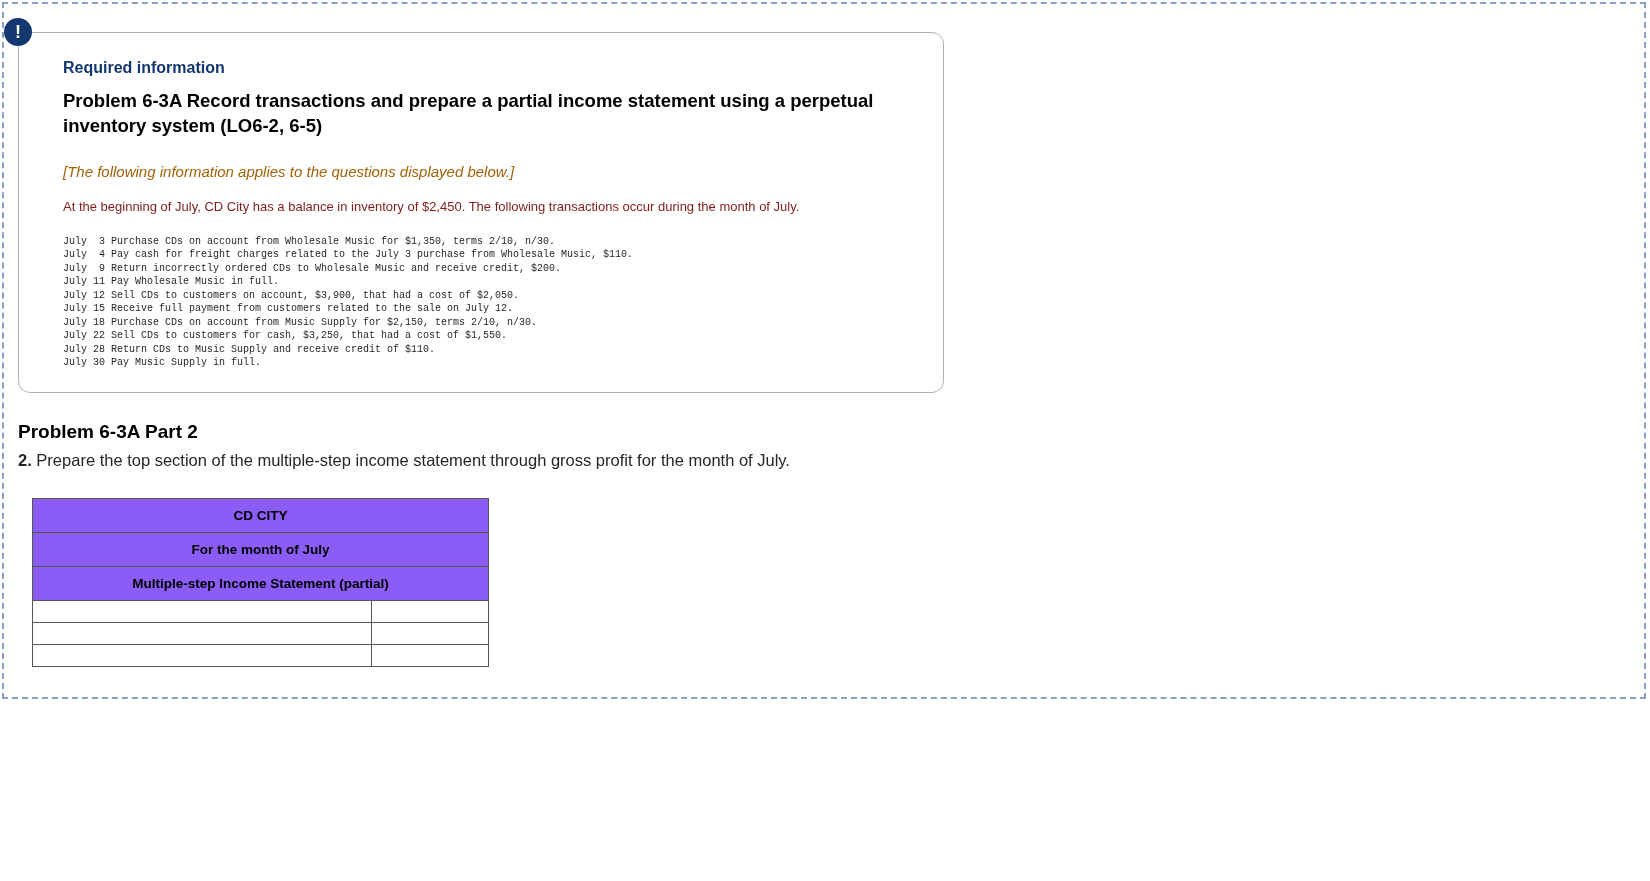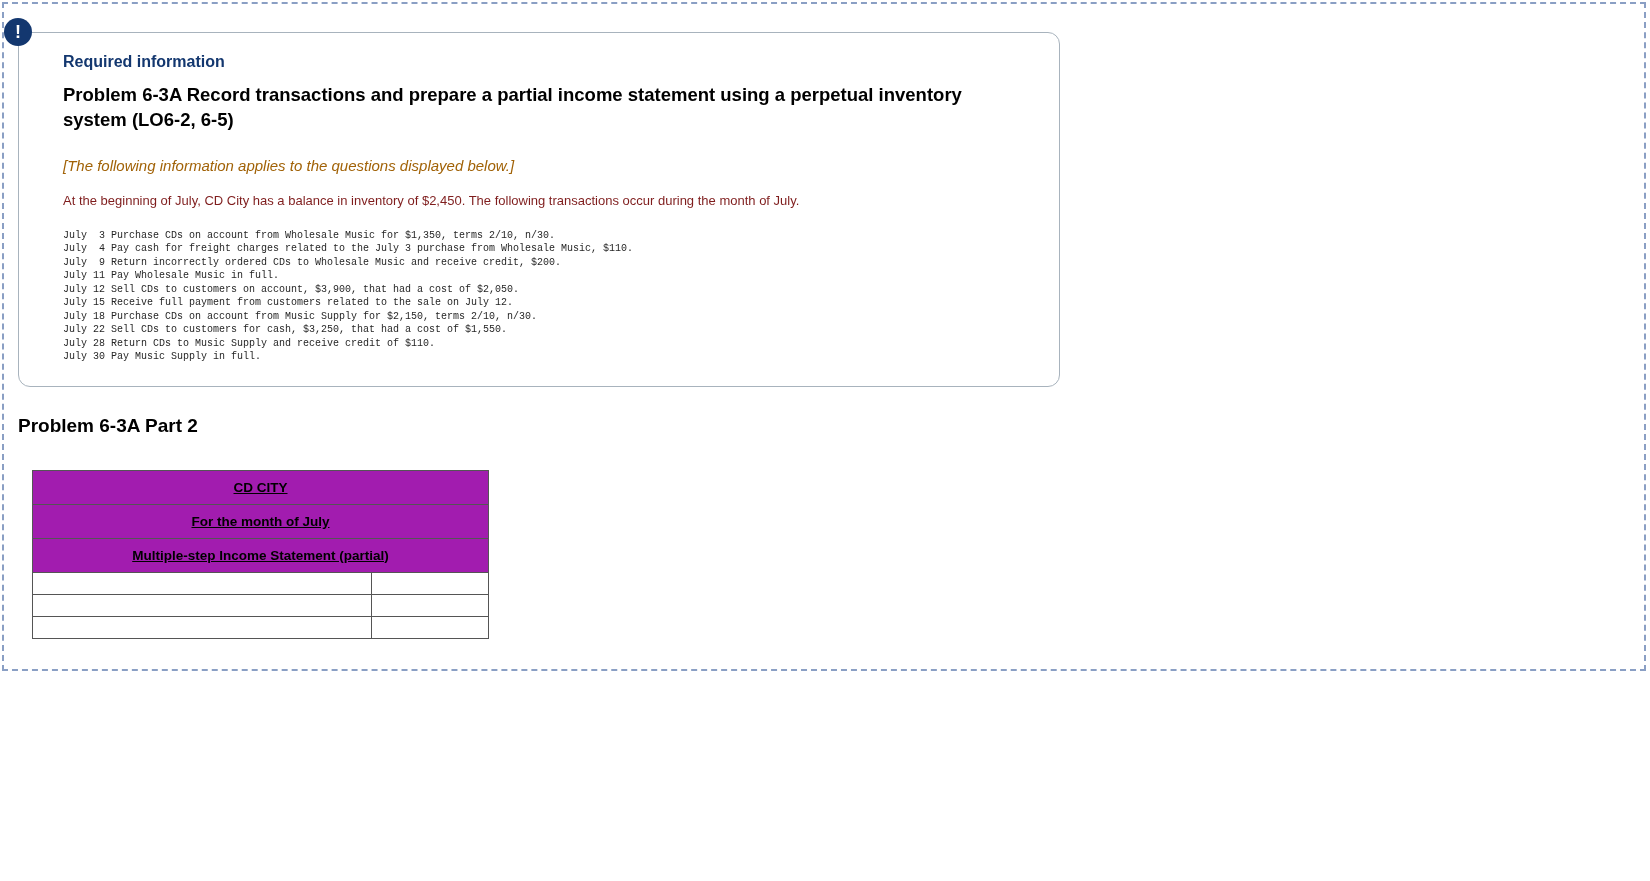--- a/index.html
+++ b/index.html
@@ -34,22 +34,22 @@
     font-weight: bold;
     font-size: 18px;
     display: flex;
     align-items: center;
     justify-content: center;
     z-index: 2;
   }
   .info-box {
     border: 1px solid #a8b3bd;
     border-radius: 12px;
-    padding: 20px 44px 22px 44px;
-    width: 1042px;
+    padding: 26px 44px 22px 44px;
+    width: 926px;
   }
   .required-info-heading {
     color: #13376f;
     font-weight: bold;
     font-size: 16px;
     margin-bottom: 12px;
   }
   .problem-title {
     font-weight: bold;
     font-size: 18.5px;
@@ -73,43 +73,42 @@
     font-family: "Courier New", Courier, monospace;
     font-size: 10px;
     color: #262626;
     line-height: 1.35;
     white-space: pre;
   }
   .part-heading {
     font-weight: bold;
     font-size: 19px;
     margin-top: 28px;
-    margin-bottom: 33px;
+    margin-bottom: 8px;
   }
   .instruction-text {
     font-size: 16.5px;
     color: #262626;
     margin-bottom: 28px;
   }
   .income-table {
     border-collapse: collapse;
     width: 457px;
     margin-left: 14px;
   }
   .income-table td, .income-table th {
     border: 1px solid #555555;
     font-size: 13.5px;
     padding: 3px 6px;
   }
   .income-table .hdr-row td {
-    background: #a21caf;
+    background: #8b5cf6;
     text-align: center;
     font-weight: bold;
     height: 34px;
-    text-decoration: underline;
   }
   .income-table .data-row td {
     background: #ffffff;
     height: 22px;
   }
   .income-table .label-col {
     width: 340px;
   }
   .income-table .amount-col {
     width: 117px;
@@ -138,20 +137,24 @@
 <span>July 15 Receive full payment from customers related to the sale on July 12.</span>
 <span>July 18 Purchase CDs on account from Music Supply for $2,150, terms 2/10, n/30.</span>
 <span>July 22 Sell CDs to customers for cash, $3,250, that had a cost of $1,550.</span>
 <span>July 28 Return CDs to Music Supply and receive credit of $110.</span>
 <span>July 30 Pay Music Supply in full.</span></div>
     </div>
   </div>
 
   <div class="part-heading">Problem 6-3A Part 2</div>
 
+  <div class="instruction-text">
+    <b>2.</b>
+    <span>Prepare the top section of the multiple-step income statement through gross profit for the month of July.</span>
+  </div>
 
   <table class="income-table">
     <tbody>
         <tr class="hdr-row">
       <td colspan="2">CD CITY</td>
     </tr>
     <tr class="hdr-row">
       <td colspan="2">For the month of July</td>
     </tr>
     <tr class="hdr-row">

